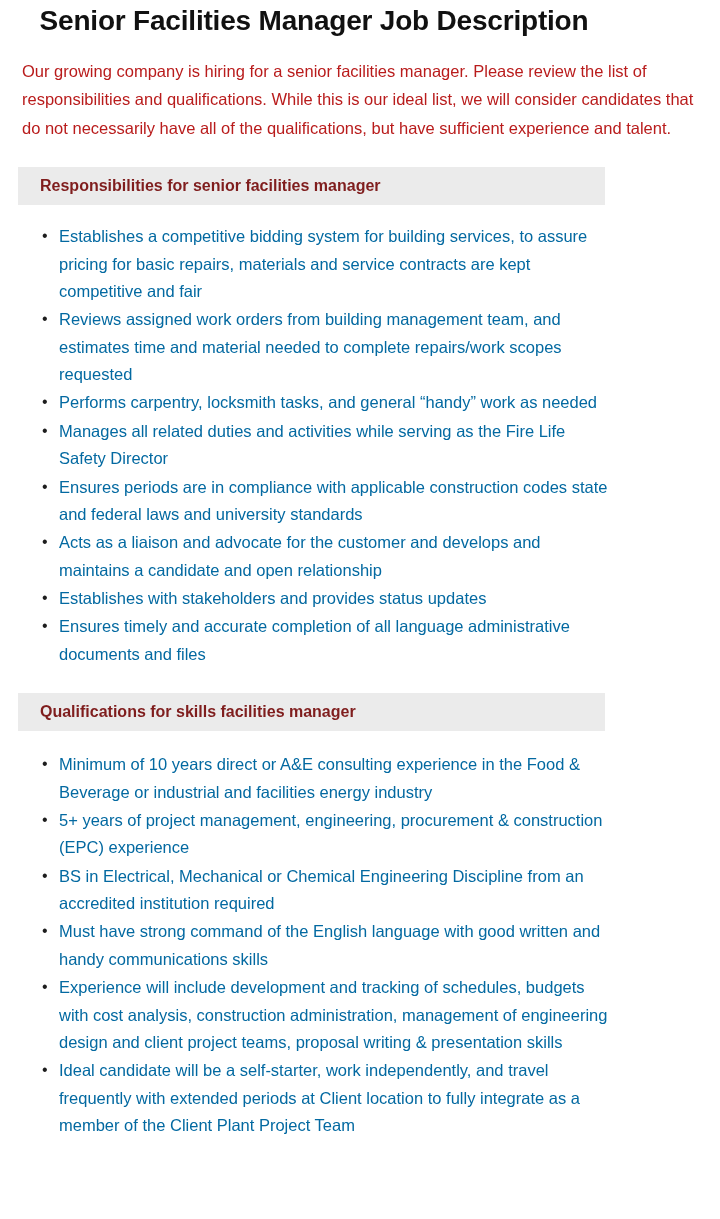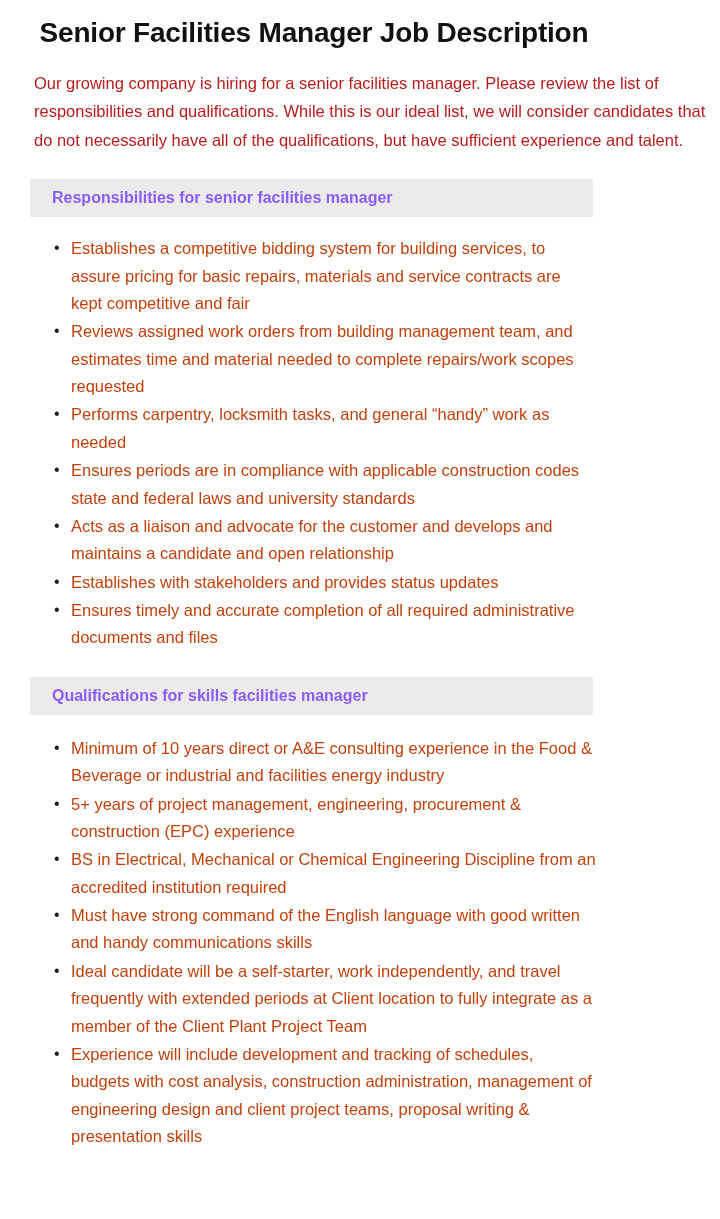--- a/index.html
+++ b/index.html
@@ -11,21 +11,21 @@
     width: 720px;
     min-height: 1219px;
     font-family: "Liberation Sans", sans-serif;
     color: #1a1a1a;
     -webkit-font-smoothing: antialiased;
   }
 
   .page {
     width: 628px;
     box-sizing: border-box;
-    padding: 12px;
+    padding: 0;
   }
 
   .job-title {
     font-size: 28px;
     font-weight: bold;
     line-height: 1.18;
     text-align: center;
     color: #111111;
     letter-spacing: -0.2px;
     margin: 0;
@@ -50,37 +50,37 @@
   .section-header {
     background: #ebebeb;
     margin: 25px 23px 0 18px;
     padding: 9px 0 9px 22px;
     box-sizing: border-box;
   }
 
   .section-header-text {
     font-size: 16px;
     font-weight: bold;
-    color: #8b5cf6;
+    color: #7f1d1d;
     line-height: 1.25;
     display: block;
   }
 
   ul.bullet-list {
     list-style: none;
     margin: 0;
     padding: 18px 20px 0 0;
     box-sizing: border-box;
   }
 
   ul.bullet-list li {
     position: relative;
     font-size: 16.5px;
     line-height: 1.66;
-    color: #c2410c;
+    color: #0369a1;
     margin: 0 0 1px 0;
     padding: 0 0 0 59px;
   }
 
   ul.bullet-list li::before {
     content: "\2022";
     position: absolute;
     left: 42px;
     top: 0;
     font-size: 16px;
@@ -106,36 +106,37 @@
   <p class="intro">Our growing company is hiring for a senior facilities manager. Please review the list of responsibilities and qualifications. While this is our ideal list, we will consider candidates that do not necessarily have all of the qualifications, but have sufficient experience and talent.</p>
 
   <div class="section responsibilities">
     <div class="section-header">
       <span class="section-header-text">Responsibilities for senior facilities manager</span>
     </div>
     <ul class="bullet-list">
       <li>Establishes a competitive bidding system for building services, to assure pricing for basic repairs, materials and service contracts are kept competitive and fair</li>
       <li>Reviews assigned work orders from building management team, and estimates time and material needed to complete repairs/work scopes requested</li>
       <li>Performs carpentry, locksmith tasks, and general “handy” work as needed</li>
+      <li>Manages all related duties and activities while serving as the Fire Life Safety Director</li>
       <li>Ensures periods are in compliance with applicable construction codes state and federal laws and university standards</li>
       <li>Acts as a liaison and advocate for the customer and develops and maintains a candidate and open relationship</li>
       <li>Establishes with stakeholders and provides status updates</li>
-      <li>Ensures timely and accurate completion of all required administrative documents and files</li>
+      <li>Ensures timely and accurate completion of all language administrative documents and files</li>
     </ul>
   </div>
 
   <div class="section qualifications">
     <div class="section-header">
       <span class="section-header-text">Qualifications for skills facilities manager</span>
     </div>
     <ul class="bullet-list">
       <li>Minimum of 10 years direct or A&amp;E consulting experience in the Food &amp; Beverage or industrial and facilities energy industry</li>
       <li>5+ years of project management, engineering, procurement &amp; construction (EPC) experience</li>
       <li>BS in Electrical, Mechanical or Chemical Engineering Discipline from an accredited institution required</li>
       <li>Must have strong command of the English language with good written and handy communications skills</li>
+      <li>Experience will include development and tracking of schedules, budgets with cost analysis, construction administration, management of engineering design and client project teams, proposal writing &amp; presentation skills</li>
       <li>Ideal candidate will be a self-starter, work independently, and travel frequently with extended periods at Client location to fully integrate as a member of the Client Plant Project Team</li>
-      <li>Experience will include development and tracking of schedules, budgets with cost analysis, construction administration, management of engineering design and client project teams, proposal writing &amp; presentation skills</li>
     </ul>
   </div>
 
   <div class="bottom-pad"></div>
 
 </div>
 
 </body></html>

